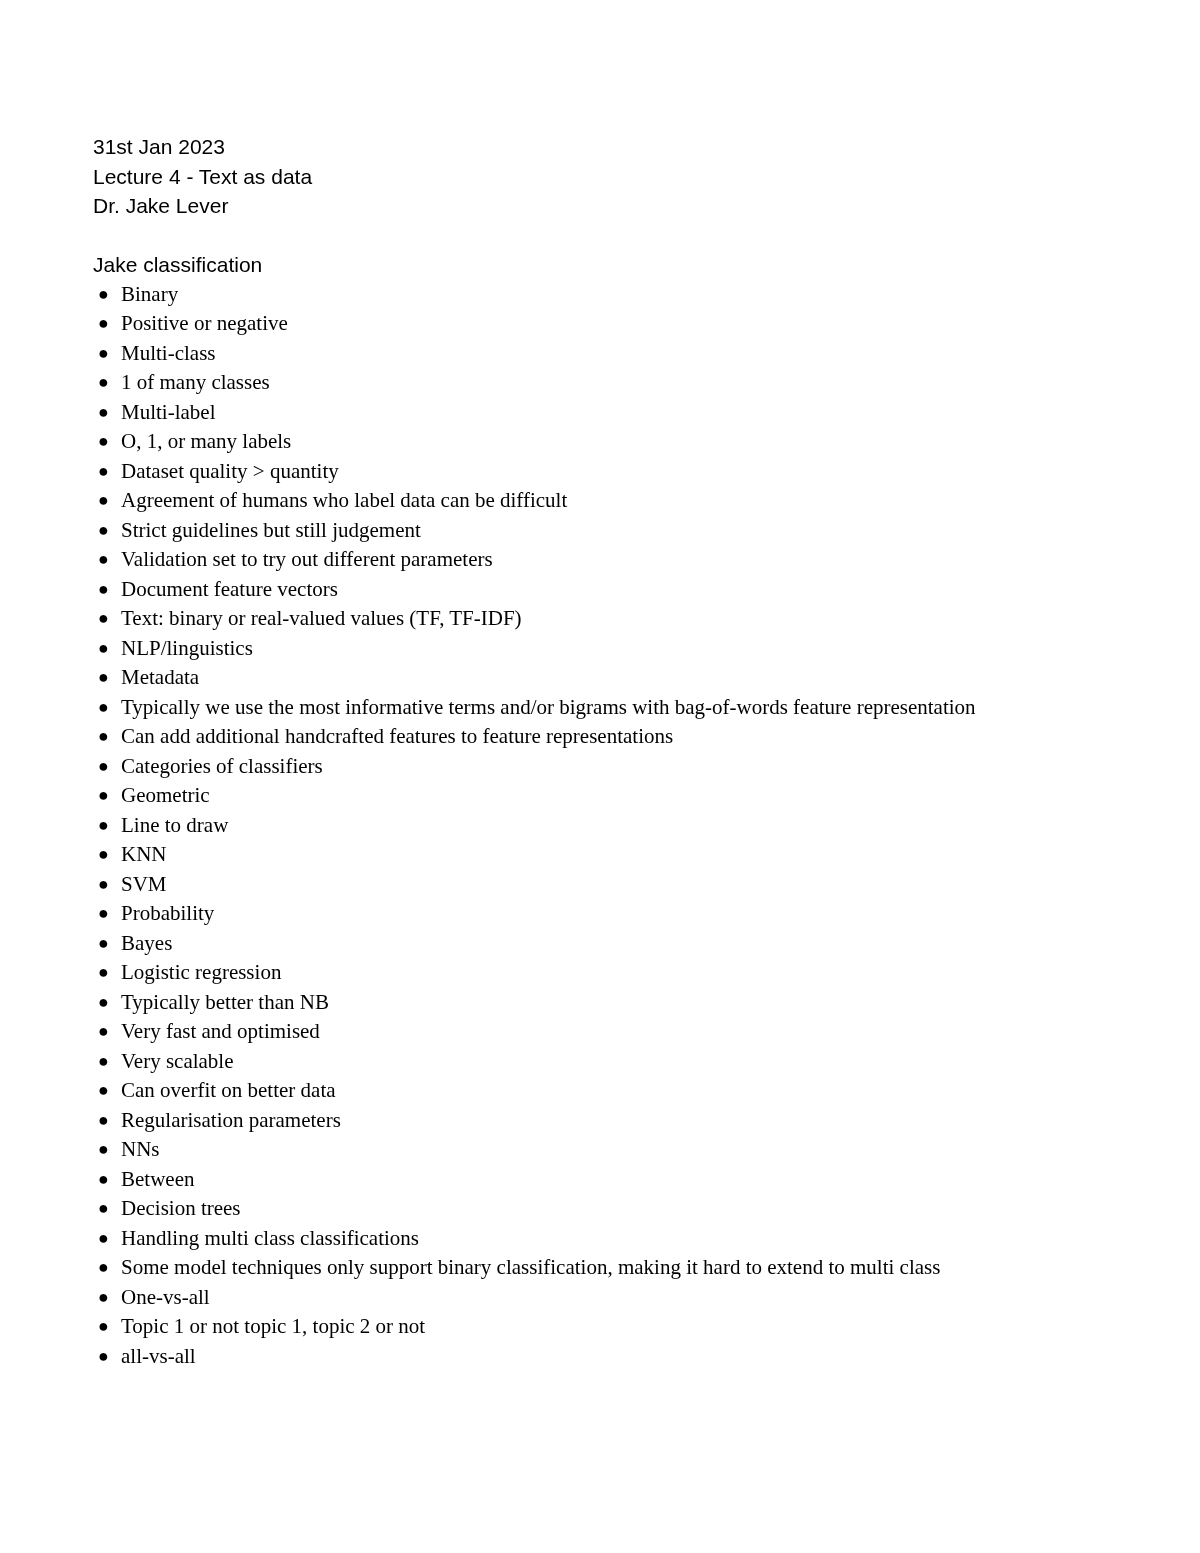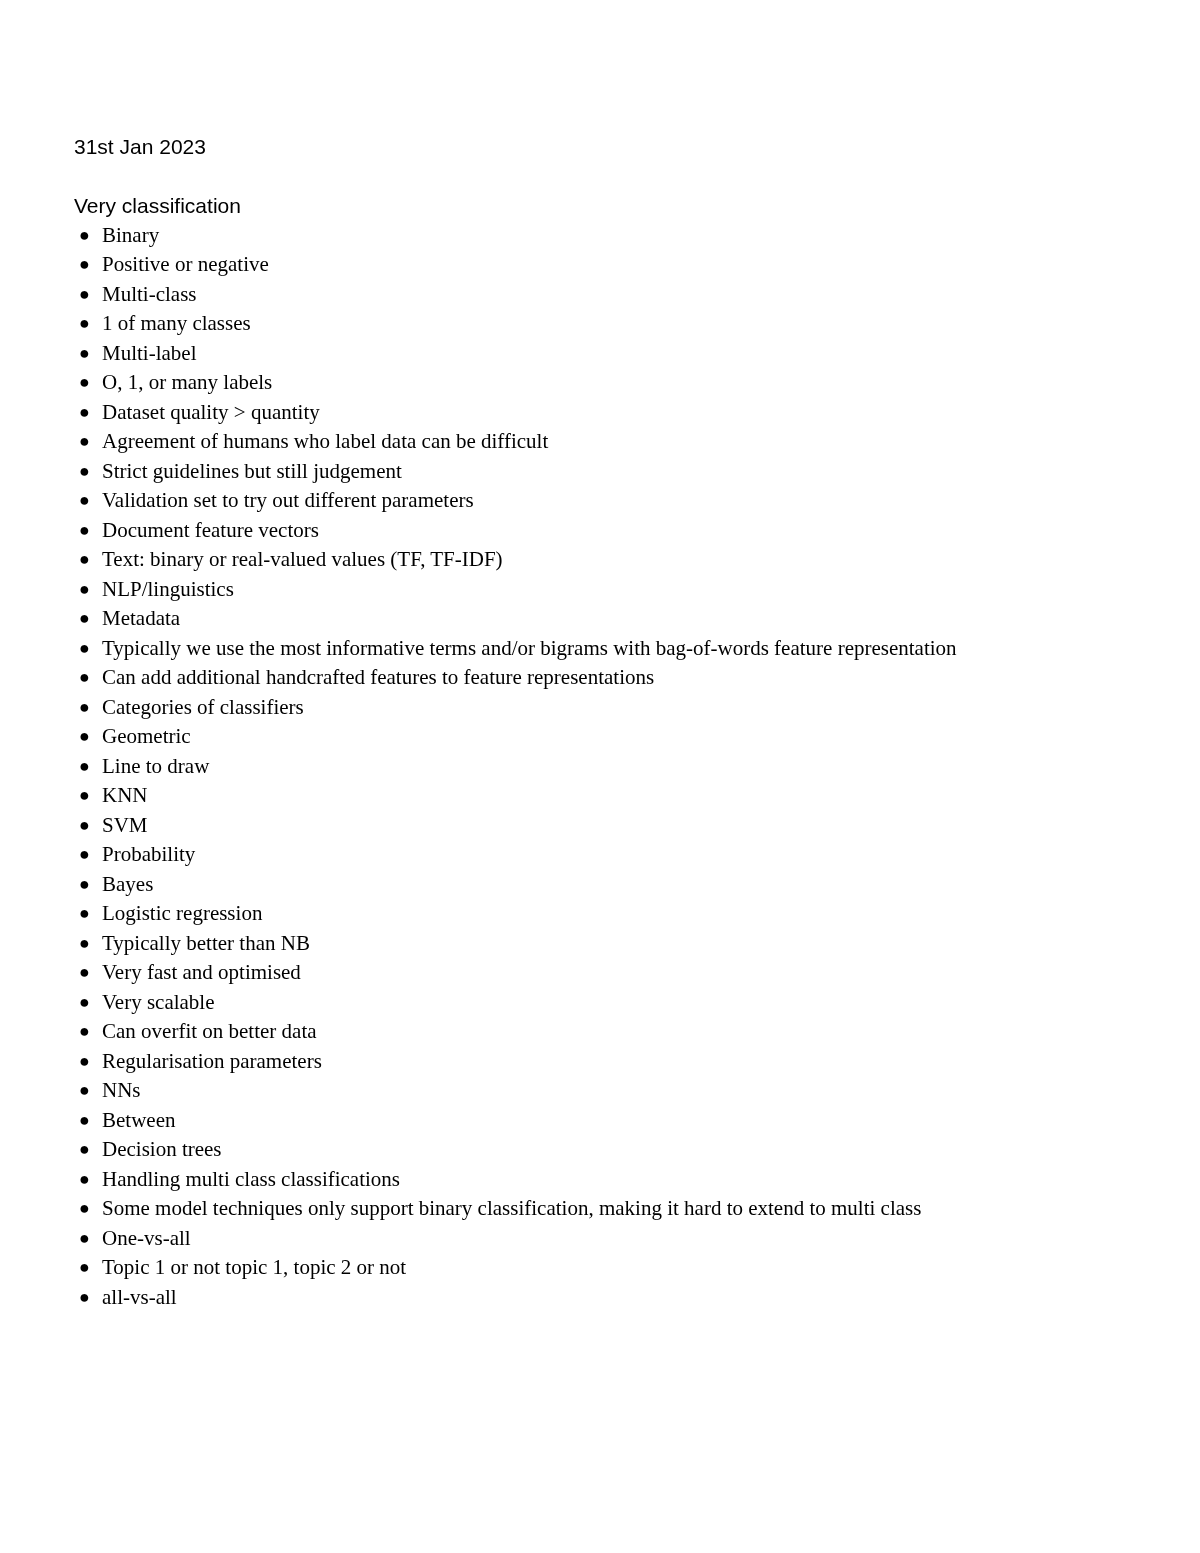--- a/index.html
+++ b/index.html
@@ -14,21 +14,21 @@
     font-family: "Liberation Sans", sans-serif;
     color: #000000;
     -webkit-font-smoothing: antialiased;
   }
   .page {
     position: relative;
     width: 1200px;
     height: 1553px;
     background: #ffffff;
     box-sizing: border-box;
-    padding: 132px 150px 0 74px;
+    padding: 132px 150px 0 93px;
   }
   .doc-header {
     font-size: 21px;
     line-height: 29.5px;
     color: #000000;
   }
   .header-line {
     white-space: pre-wrap;
   }
   .spacer-line {
@@ -83,25 +83,27 @@
   .lvl4 { margin-left: 72px; }
   .lvl5 { margin-left: 72px; }
 </style>
 </head>
 <body>
 
 <div class="page">
 
   <div class="doc-header">
     <div class="header-line">31st Jan 2023</div>
+    <div class="header-line">Lecture 4 - Text as data</div>
+    <div class="header-line">Dr. Jake Lever</div>
   </div>
 
   <div class="spacer-line"></div>
 
-  <div class="section-title">Very classification</div>
+  <div class="section-title">Jake classification</div>
 
   <ul class="tree lvl1" id="outline-root">
       <li class="node">
         <span class="row">
           <span class="bullet">●</span>
           <span class="label">Binary</span>
         </span>
         <ul class="lvl2">
           <li class="node">
             <span class="row">

